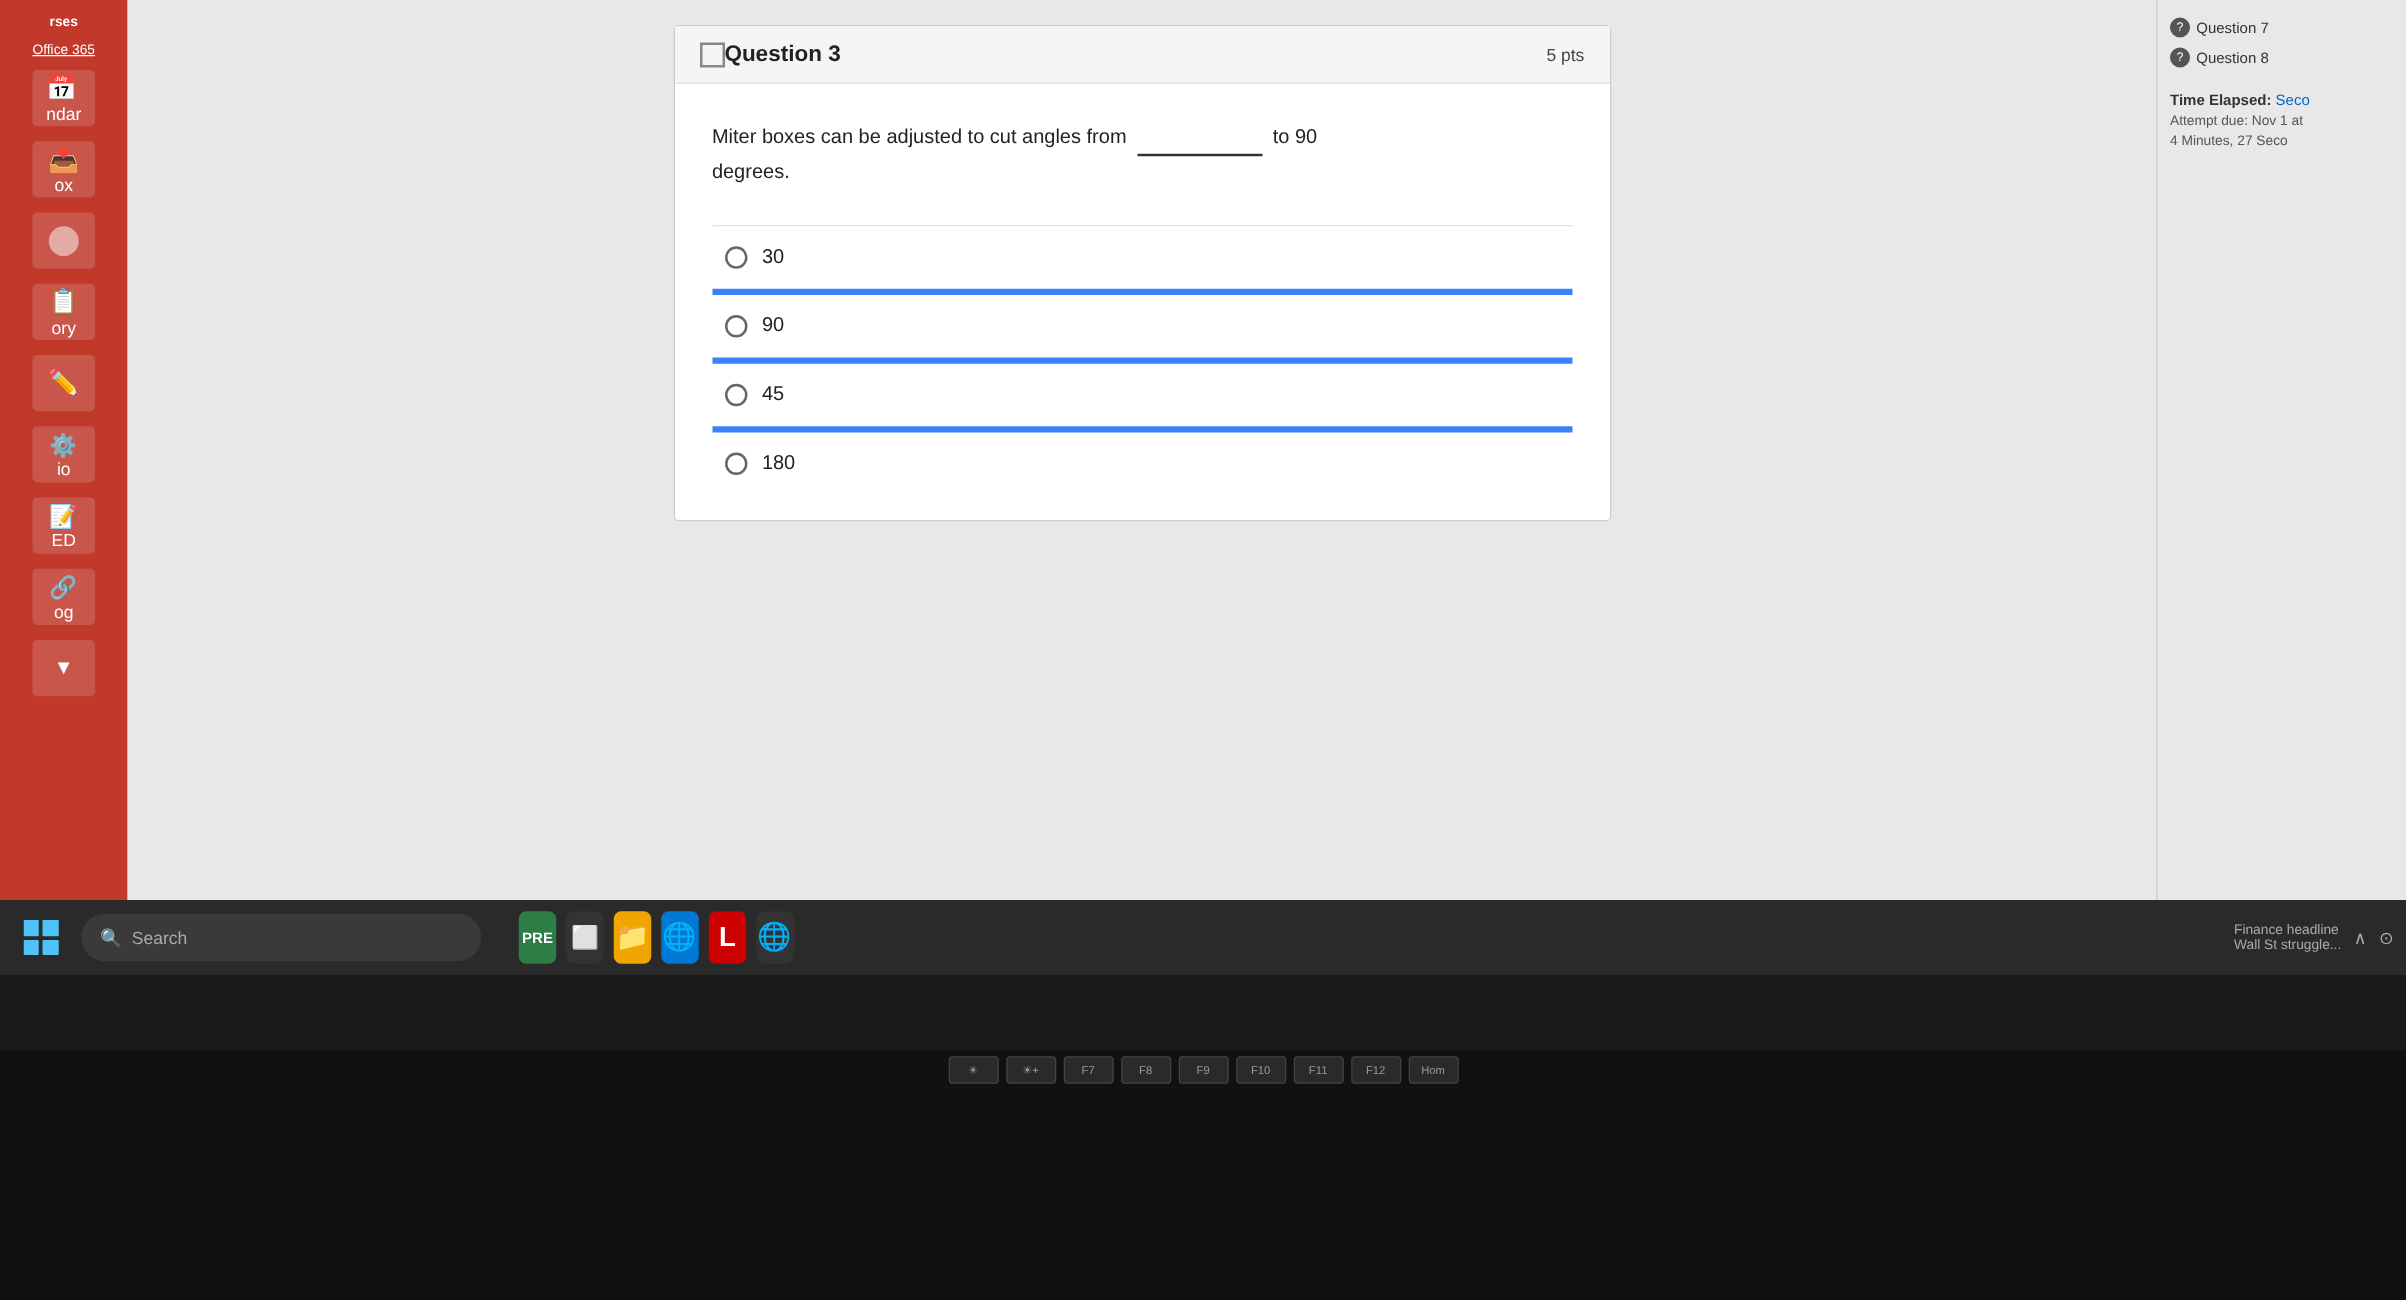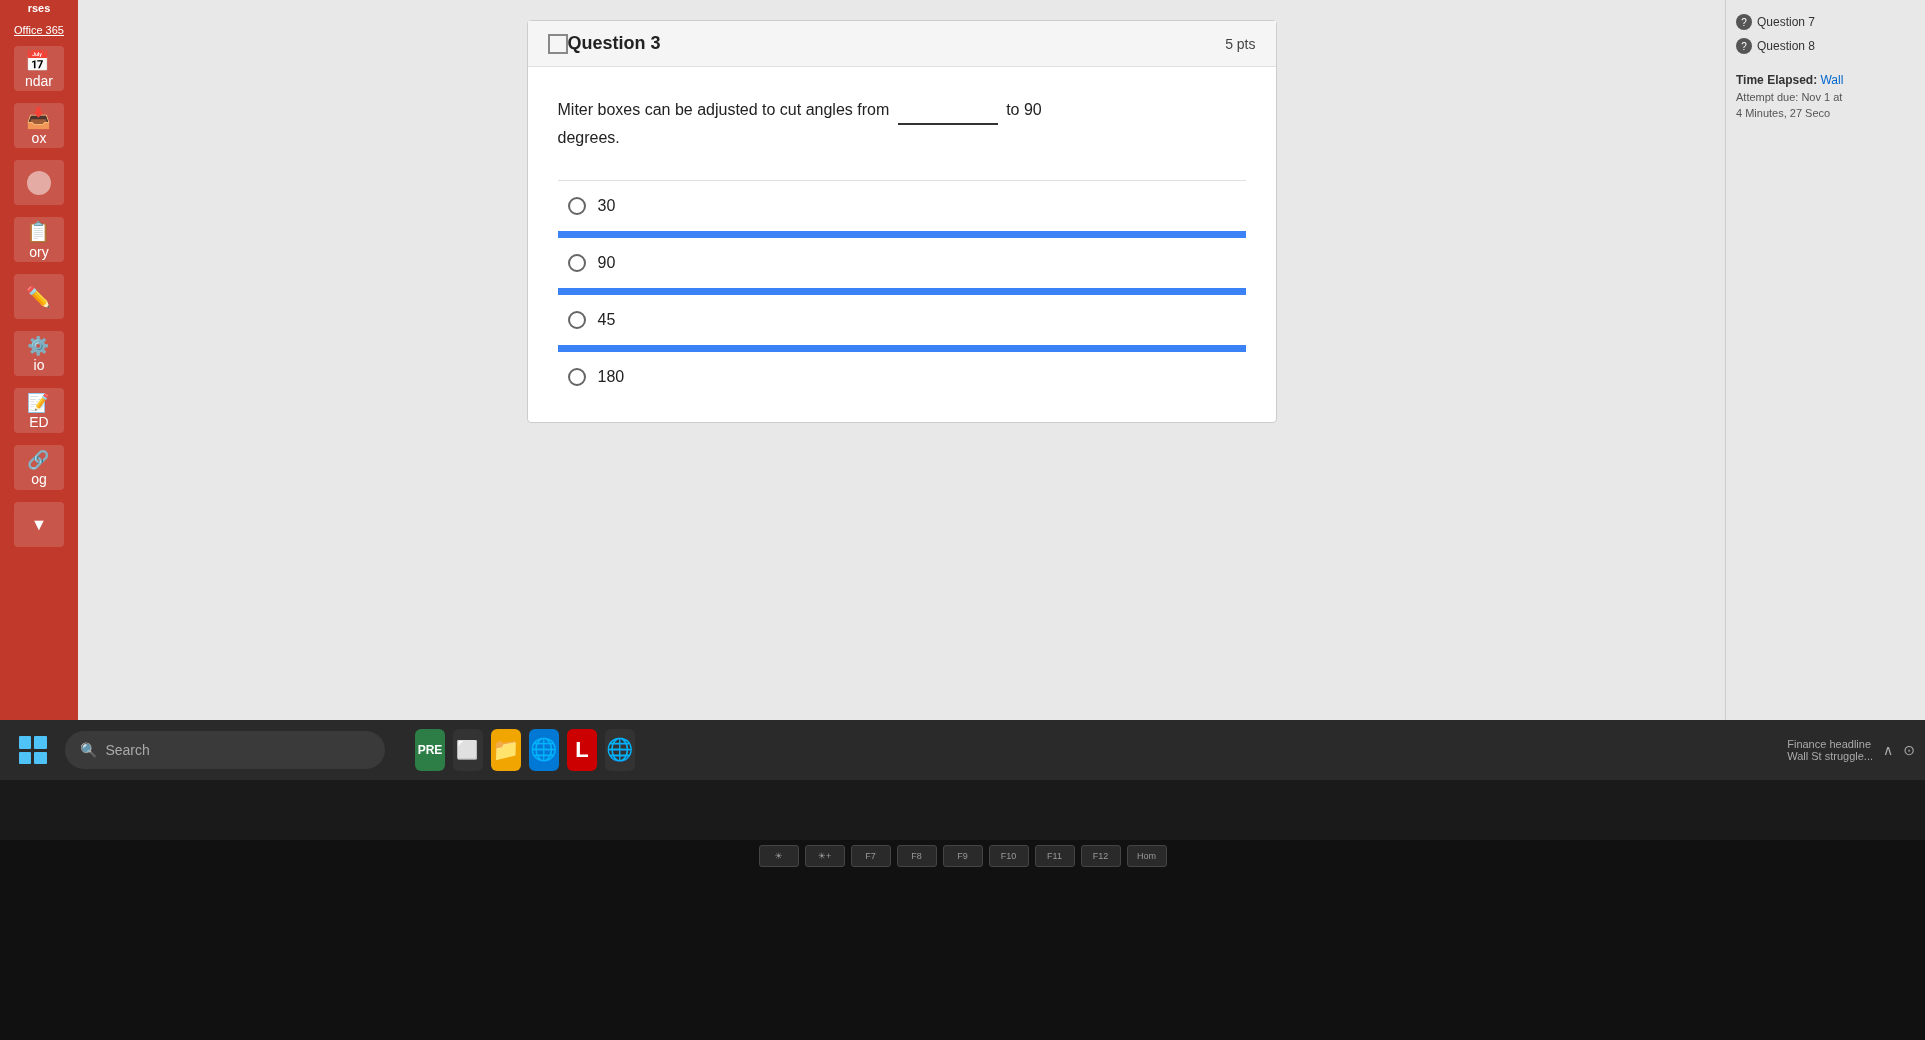--- a/index.html
+++ b/index.html
@@ -17,25 +17,26 @@
     .screen {
       width: 1925px;
       height: 780px;
       background: #d0d0d0;
       display: flex;
       position: relative;
     }
 
     
     .sidebar {
-      width: 78px;
+      width: 102px;
       background: #c0392b;
       display: flex;
       flex-direction: column;
       align-items: center;
+      padding-top: 10px;
       gap: 8px;
       flex-shrink: 0;
     }
 
     .sidebar-label {
       color: white;
       font-size: 11px;
       font-weight: 600;
       text-align: center;
       padding: 2px;
@@ -143,21 +144,21 @@
       display: flex;
       flex-direction: column;
       gap: 0;
     }
 
     .option-item {
       display: flex;
       align-items: center;
       gap: 12px;
       padding: 16px 10px;
-      border-top: 7px solid #3b82f6;
+      border-top: 5px solid #3b82f6;
       cursor: pointer;
     }
 
     .option-item:first-child {
       border-top: 1px solid #e0e0e0;
     }
 
     .option-radio {
       width: 18px;
       height: 18px;
@@ -481,21 +482,21 @@
     <div class="right-panel-item">
       <div class="q-icon">?</div>
       <span>Question 7</span>
     </div>
     <div class="right-panel-item">
       <div class="q-icon">?</div>
       <span>Question 8</span>
     </div>
     <div class="time-elapsed">
       <span class="label">Time Elapsed:</span>
-      <span style="color:#0066cc; cursor:pointer;">Wall</span>
+      <span style="color:#0066cc; cursor:pointer;">Seco</span>
       <div class="attempt-due">Attempt due: Nov 1 at</div>
       <div class="attempt-due">4 Minutes, 27 Seco</div>
     </div>
   </div>
 </div>
 
 <div class="taskbar">
 
   <div class="win-btn">
     <div class="win-logo">

